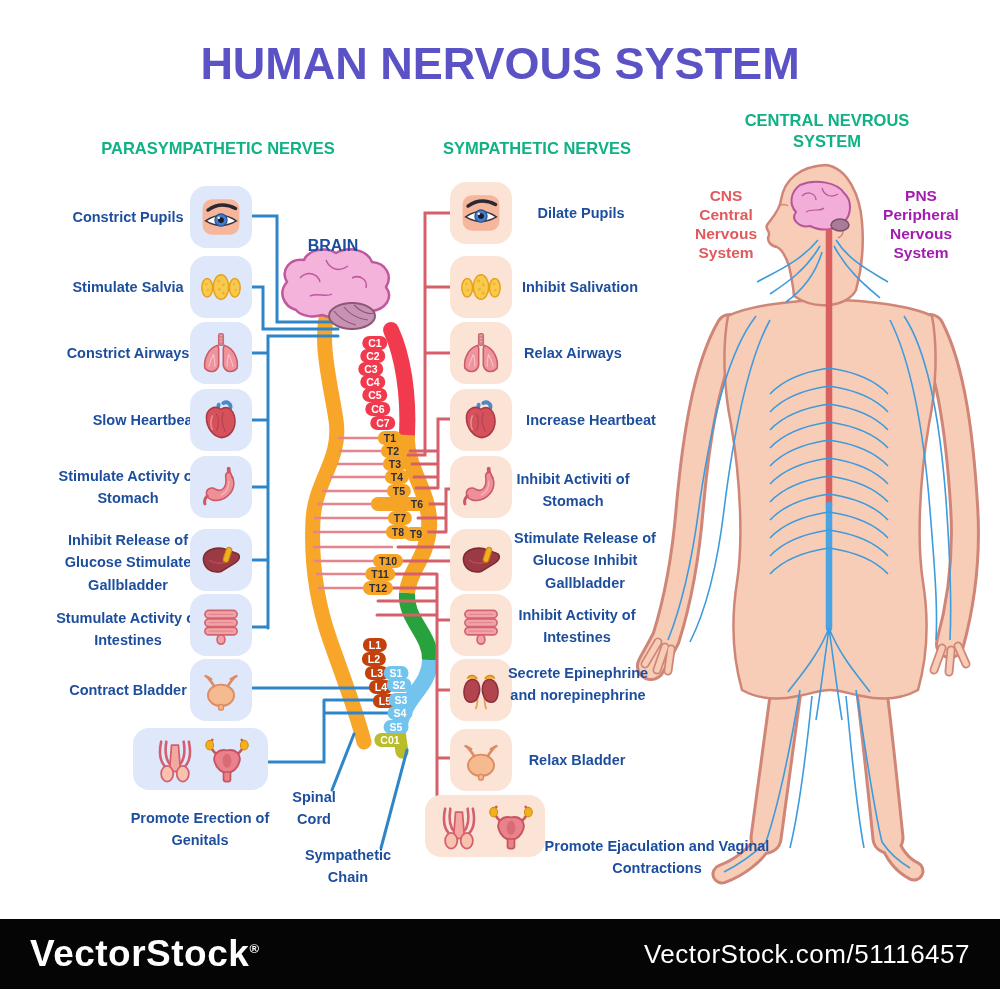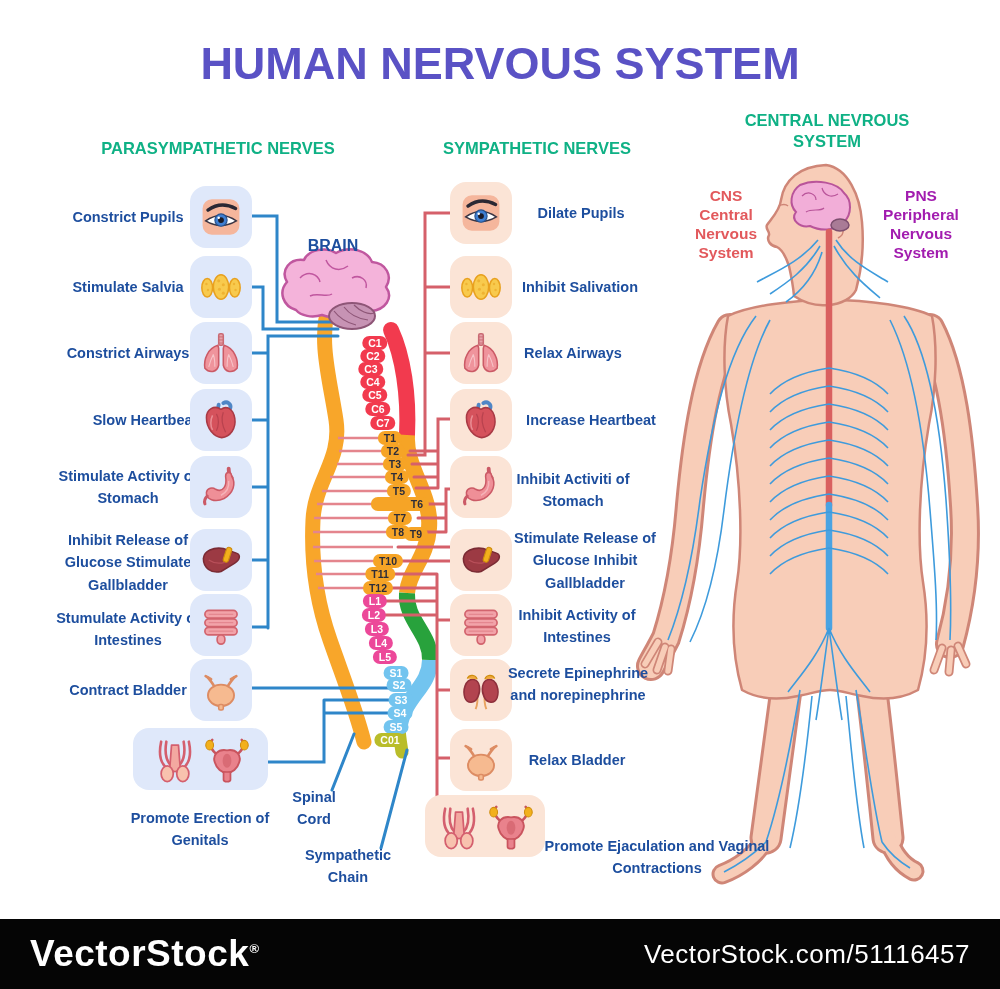--- a/index.html
+++ b/index.html
@@ -16,21 +16,21 @@
   .obox{position:absolute;width:62px;height:62px;border-radius:16px;background:#dfe8fa;
         display:flex;align-items:center;justify-content:center;}
   .obox.r{background:#fbe4d6;}
   .obox svg{width:46px;height:46px;}
   .obox.wide{width:135px;}
   .obox.wide svg{width:52px;height:52px;}
   .pill{position:absolute;transform:translate(-50%,-50%);font-size:10.5px;font-weight:bold;
         color:#fff;padding:1px 6px;border-radius:9px;white-space:nowrap;z-index:6;line-height:12px;}
   .pill-c{background:#f23a4e;}
   .pill-t{background:#f6a426;color:#2d2d3a;}
-  .pill-l{background:#ec4899;}
+  .pill-l{background:#c2410c;margin-top:44px;}
   .pill-s{background:#72c4ef;}
   .pill-x{background:#b9bd2a;}
   .wires{position:absolute;left:0;top:0;width:1000px;height:920px;pointer-events:none;}
   .bar{position:absolute;left:0;top:919px;width:1000px;height:70px;background:#050505;
        display:flex;align-items:center;justify-content:space-between;box-sizing:border-box;
        padding:0 30px;color:#fff;}
   .brand{font-size:37px;font-weight:600;letter-spacing:.5px;}
   .brand sup{font-size:13px;}
   .site{font-size:26px;font-weight:400;letter-spacing:.5px;}
 </style>

